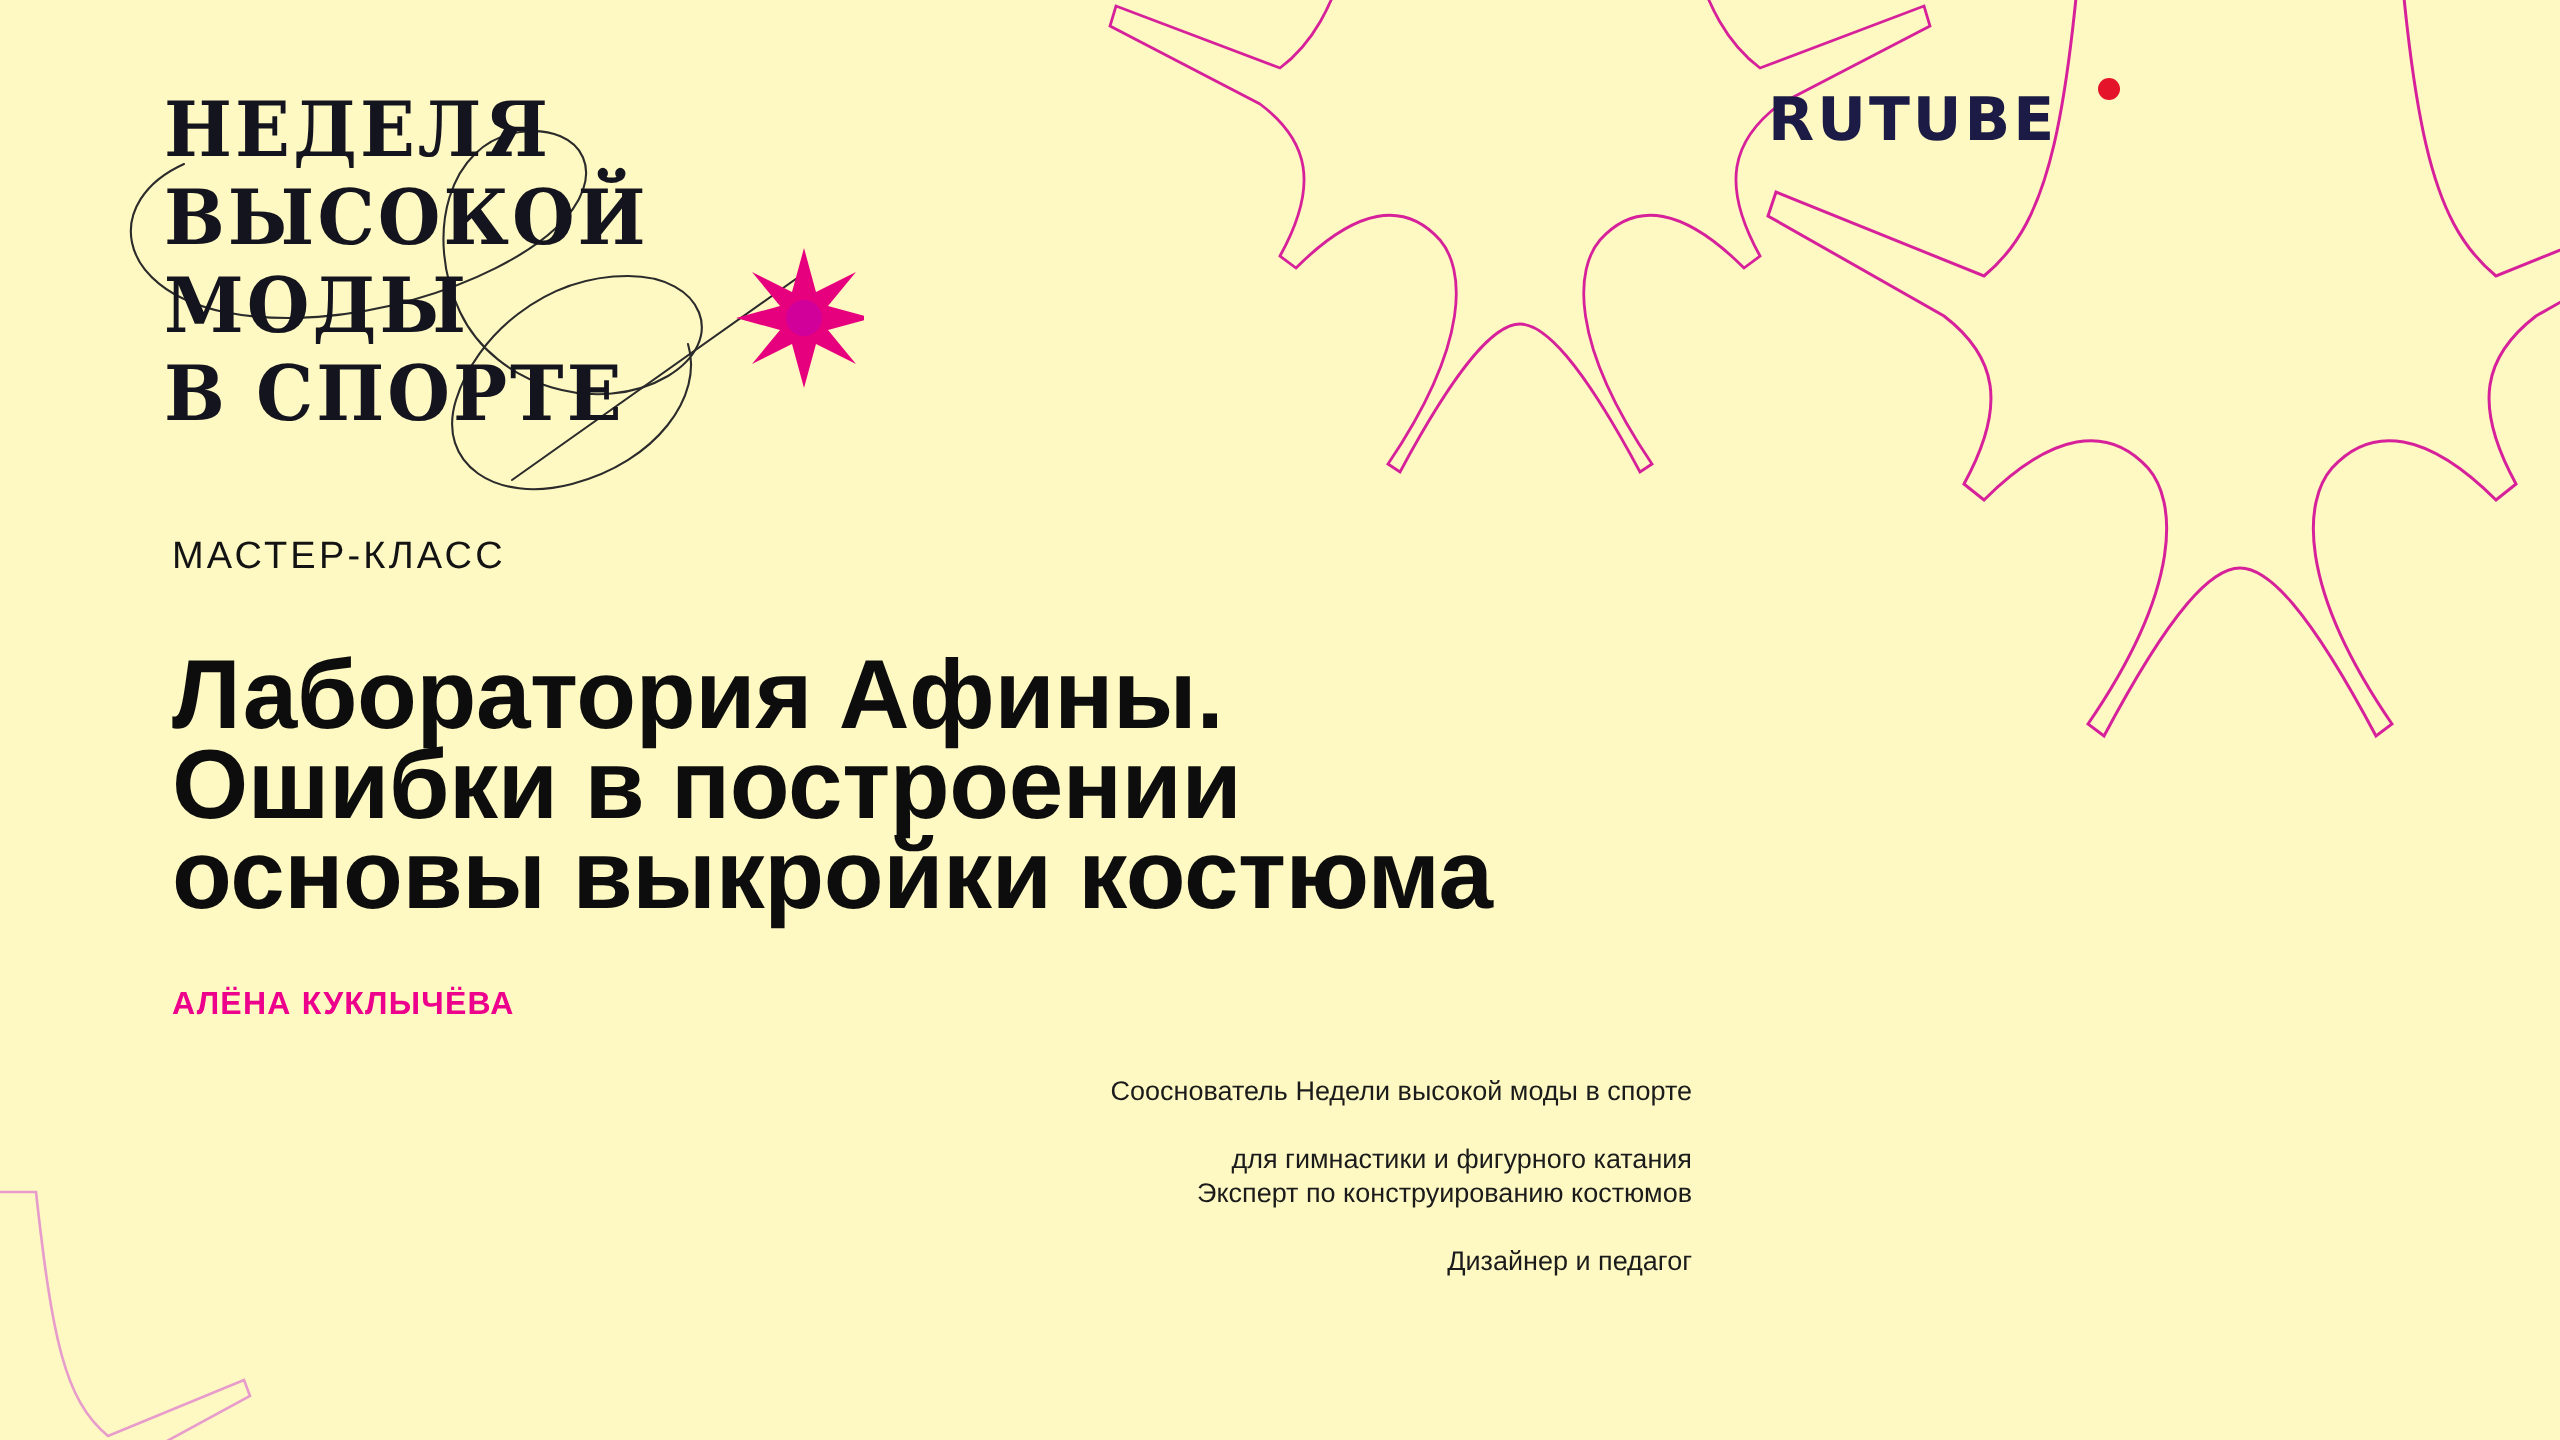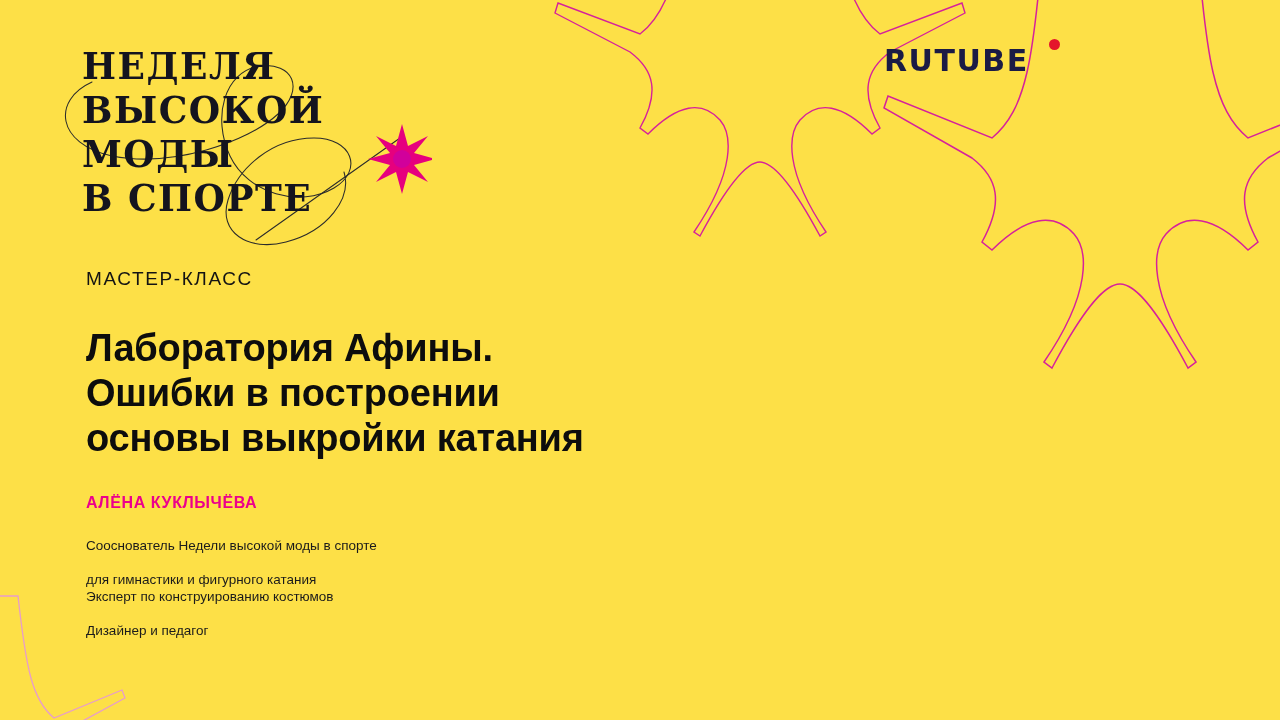--- a/index.html
+++ b/index.html
@@ -12,21 +12,21 @@
     background: #ffffff;
     font-family: "Liberation Sans", sans-serif;
     overflow: hidden;
     position: relative;
   }
   #slide {
     position: absolute;
     inset: 0;
     width: 1280px;
     height: 720px;
-    background: #fde047;
+    background: #fef9c3;
     overflow: hidden;
   }
 
   
   .decor {
     position: absolute;
     inset: 0;
     width: 1280px;
     height: 720px;
     pointer-events: none;
@@ -99,21 +99,21 @@
   }
   .kicker {
     font-size: 19px;
     letter-spacing: 1.6px;
     color: #131313;
     font-weight: 400;
     margin: 0 0 36px 0;
     line-height: 22px;
   }
   .title {
-    font-size: 38px;
+    font-size: 49px;
     font-weight: 700;
     line-height: 45px;
     color: #0d0d0d;
     letter-spacing: -0.2px;
     margin: 16px 0 30px 0;
   }
   .title .tline { display: block; white-space: nowrap; }
 
   .speaker-name {
     font-size: 16px;
@@ -122,20 +122,21 @@
     color: #ec008c;
     margin: 0 0 22px 0;
     line-height: 24px;
   }
   .credential {
     font-size: 13.5px;
     line-height: 17px;
     color: #1b1b1b;
     font-weight: 400;
     margin: 0 0 17px 0;
+    text-align: right;
   }
   .credential:last-child { margin-bottom: 0; }
   .credential .cline { display: block; white-space: nowrap; }
 </style>
 </head>
 <body>
 
 <div id="slide">
 
   <svg class="decor" viewBox="0 0 1280 720" width="1280" height="720" xmlns="http://www.w3.org/2000/svg">
@@ -251,21 +252,21 @@
     <div class="rutube-wordmark">RUTUBE</div>
     <span class="rutube-dot"></span>
   </div>
 
   <div class="content">
     <div class="kicker">МАСТЕР-КЛАСС</div>
 
     <h1 class="title">
       <span class="tline">Лаборатория Афины.</span>
       <span class="tline">Ошибки в построении</span>
-      <span class="tline">основы выкройки катания</span>
+      <span class="tline">основы выкройки костюма</span>
     </h1>
 
     <div class="speaker-name">АЛЁНА КУКЛЫЧЁВА</div>
 
     <div class="credential">
       <span class="cline">Сооснователь Недели высокой моды в спорте</span>
     </div>
     <div class="credential">
       <span class="cline">для гимнастики и фигурного катания</span>
       <span class="cline">Эксперт по конструированию костюмов</span>

